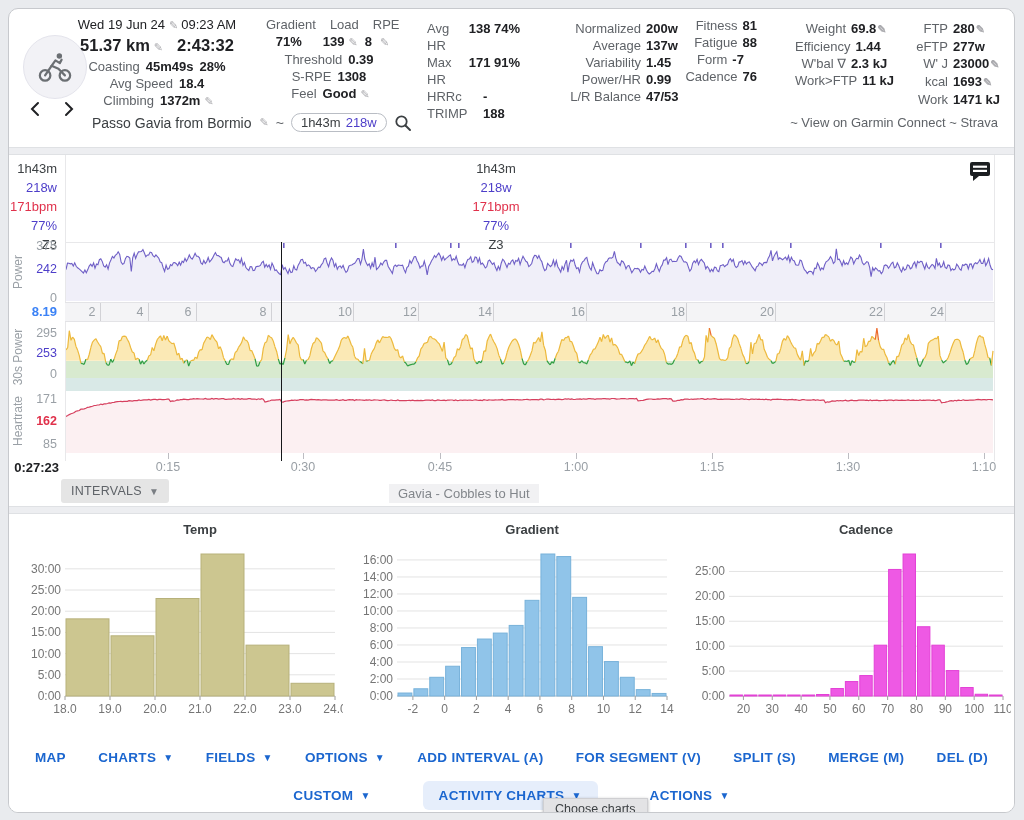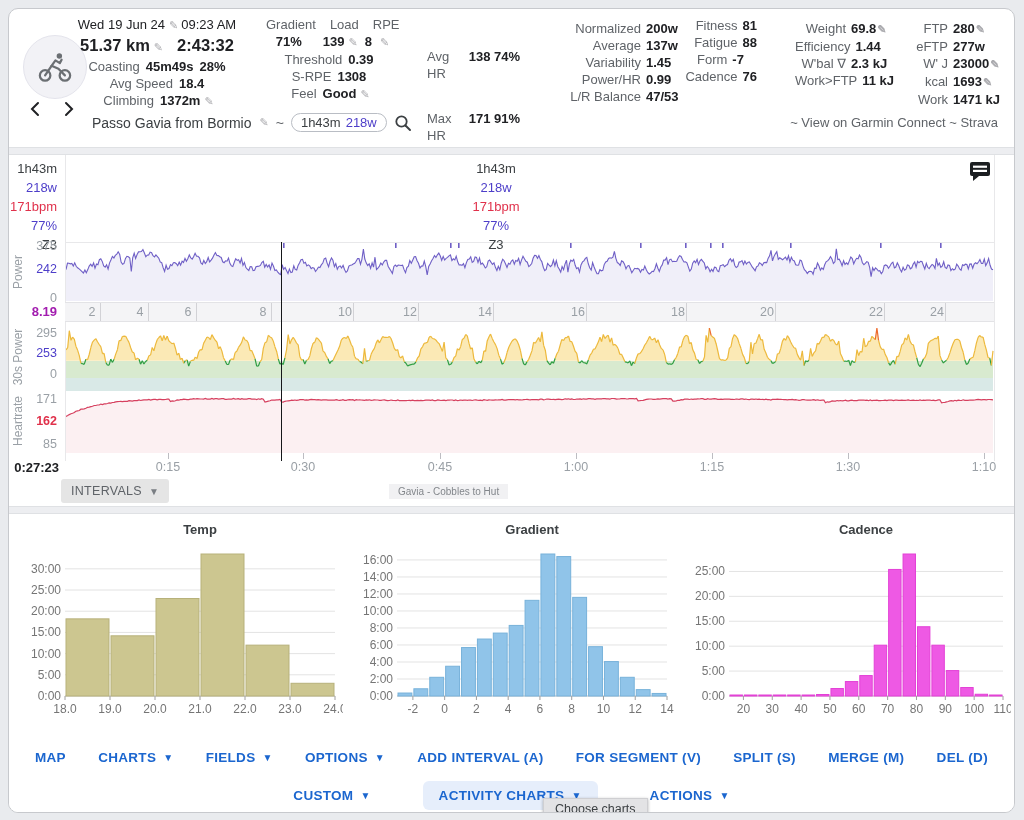--- a/index.html
+++ b/index.html
@@ -23,21 +23,21 @@
   .val{font-weight:bold;color:#202124;}
   .big{font-weight:bold;font-size:16.5px;}
   .bigline{line-height:22px;}
   .seg{margin:0 3px;}
   .sp{margin:0 7px;}
   .gapl{margin-left:14px;}
   .edit{color:#ababaf;font-size:11px;margin-left:1px;cursor:pointer;}
   .pair{display:flex;justify-content:flex-end;}
   .pair .plab{color:#5f6368;text-align:right;}
   .pair .pval{font-weight:bold;text-align:left;margin-left:5px;white-space:nowrap;}
-  .c4 .pair{justify-content:flex-start;margin-top:28px;}
+  .c4 .pair{justify-content:flex-start;}
   .c4 .plab{width:52px;text-align:left;margin-right:4px;}
   .c4 .pval{margin-left:0;margin-right:7px;}
   .c5 .pval{width:46px;} .c6 .pval{width:26px;} .c7 .pval{width:50px;} .c8 .pval{width:58px;}
   .title-row{position:absolute;left:83px;top:104px;display:flex;align-items:center;gap:7px;font-size:14px;color:#3c4043;}
   .pill{border:1px solid #b9bdc4;border-radius:11px;padding:1px 9px;font-size:13px;display:flex;gap:5px;cursor:pointer;background:#fff;align-items:center;}
   .purple{color:#4d3ec9;}
   .links{position:absolute;right:16px;top:106px;font-size:13px;color:#5f6368;cursor:pointer;}
   .tilde{color:#5f6368;}
   
   .gap{position:absolute;left:0;width:100%;background:#edeef1;border-top:1px solid #dfe1e4;border-bottom:1px solid #dfe1e4;box-sizing:border-box;}
@@ -48,28 +48,28 @@
   .readout{position:absolute;left:0;top:4px;width:48px;text-align:right;font-size:13px;line-height:19px;}
   .ctooltip{position:absolute;left:447px;top:4px;width:80px;text-align:center;font-size:13px;line-height:19px;}
   .comment{position:absolute;left:960px;top:6px;cursor:pointer;line-height:0;}
   .vline{position:absolute;width:1px;background:#e8e8ea;top:0;height:306px;}
   .hline{position:absolute;left:56px;width:929px;height:1px;background:#e8e8ea;}
   .rot{position:absolute;left:9px;color:#9aa0a6;font-size:12px;transform:translate(-50%,-50%) rotate(-90deg);white-space:nowrap;}
   .ytick{position:absolute;left:14px;width:34px;text-align:right;font-size:12.5px;transform:translateY(-50%);}
   .dstrip{position:absolute;left:56px;top:147px;width:929px;height:20px;background:#f4f4f6;border-top:1px solid #e3e3e6;border-bottom:1px solid #e3e3e6;box-sizing:border-box;}
   .dtickline{position:absolute;top:0;width:1px;height:18px;background:#d2d2d6;}
   .dticklab{position:absolute;top:2px;transform:translateX(-50%);font-size:12.5px;color:#9aa0a6;}
-  .dcursor{position:absolute;left:10px;top:149px;width:38px;text-align:right;font-size:13px;font-weight:bold;color:#a21caf;}
+  .dcursor{position:absolute;left:10px;top:149px;width:38px;text-align:right;font-size:13px;font-weight:bold;color:#3b82f6;}
   .tticklab{position:absolute;top:305px;transform:translateX(-50%);font-size:12.5px;color:#9aa0a6;}
   .ttickmark{position:absolute;top:298px;width:1px;height:6px;background:#bdbdc2;}
   .tcursor{position:absolute;left:0;top:305px;width:50px;text-align:right;font-size:13px;font-weight:bold;color:#202124;}
   .cursorline{position:absolute;top:87px;width:1px;height:219px;background:#15171a;}
   .ibtn{position:absolute;left:52px;top:324px;background:#e5e5e5;border:none;border-radius:3px;padding:5px 10px;font-size:12.5px;color:#5f6368;display:flex;align-items:center;gap:7px;cursor:pointer;font-family:inherit;letter-spacing:.3px;}
   .ibtn .caret{font-size:10px;color:#7a7e83;}
-  .ilabel{position:absolute;left:380px;top:329px;background:#f1f1f3;color:#82868b;font-size:10px;padding:2px 9px;}
+  .ilabel{position:absolute;left:380px;top:329px;background:#f1f1f3;color:#82868b;font-size:13px;padding:2px 9px;}
   
   .histo-sec{position:absolute;left:0;top:505px;width:1005px;height:222px;background:#fff;}
   .histo{position:absolute;top:6px;}
   
   .menu-sec{position:absolute;left:0;top:727px;width:1005px;height:76px;background:#fff;}
   .mrow1{position:absolute;top:10px;left:20px;right:20px;display:flex;justify-content:space-between;align-items:center;}
   .mrow2{position:absolute;top:45px;left:0;width:100%;display:flex;justify-content:center;gap:46px;align-items:center;}
   .mitem{color:#1b66cf;font-size:13.5px;font-weight:bold;letter-spacing:.3px;cursor:pointer;display:flex;align-items:center;gap:7px;background:none;border:none;font-family:inherit;padding:4px 6px;}
   .mitem .caret{font-size:10px;}
   .mactive{background:#e6eefb;border-radius:6px;padding:7px 16px;}

